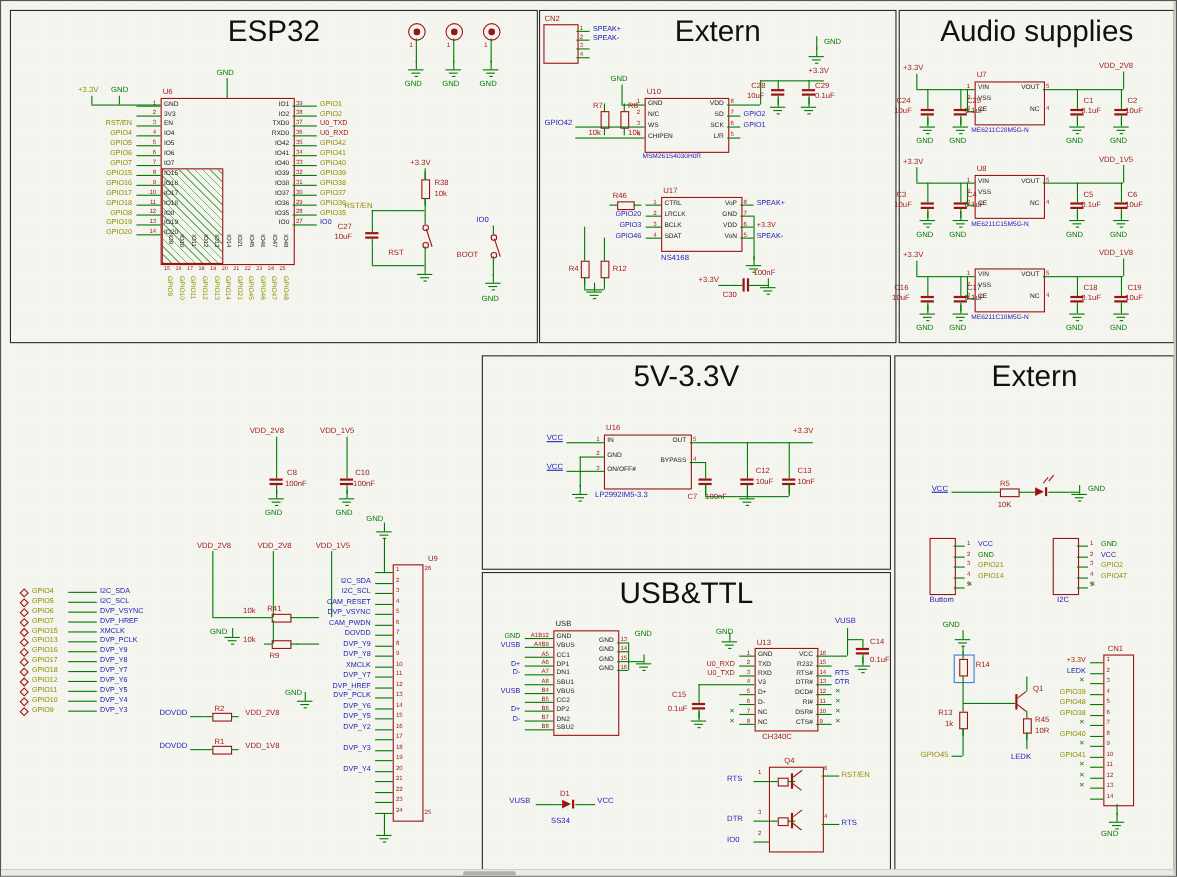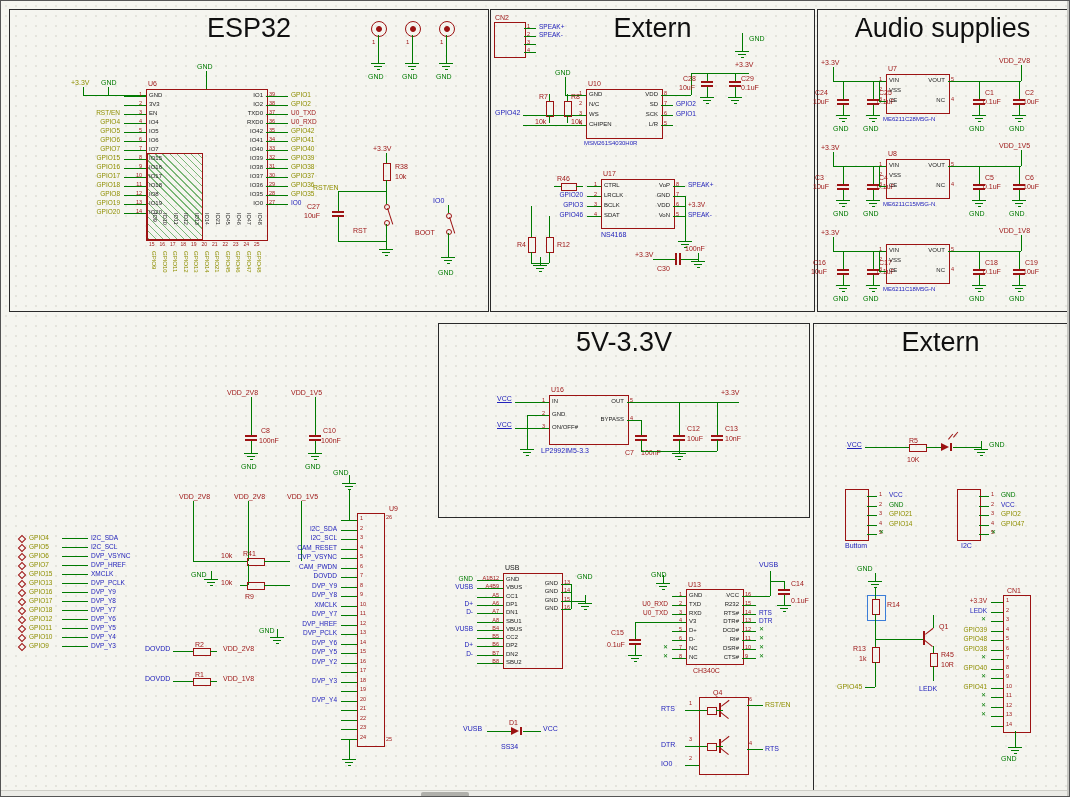--- a/index.html
+++ b/index.html
@@ -22,20 +22,23 @@
       <span class="sec-title">ESP32</span>
     </div>
   <div class="sec" style="left:489px;top:8px;width:323px;height:301px">
       <span class="sec-title">Extern</span>
     </div>
   <div class="sec" style="left:816px;top:8px;width:249px;height:301px">
       <span class="sec-title">Audio supplies</span>
     </div>
   <div class="sec" style="left:437px;top:322px;width:370px;height:193px">
       <span class="sec-title">5V-3.3V</span>
+    </div>
+  <div class="sec" style="left:437px;top:519px;width:370px;height:269px">
+      <span class="sec-title">USB&amp;TTL</span>
     </div>
   <div class="sec" style="left:812px;top:322px;width:253px;height:466px">
       <span class="sec-title">Extern</span>
     </div>
 
   <div id="layer" style="position:absolute;left:0;top:0;width:1070px;height:797px">
       <div class="abs t" style="left: 70px; top: 78px; color: rgb(143, 143, 0);">+3.3V</div>
       <div class="abs t" style="left: 100px; top: 78px; color: rgb(0, 122, 0);">GND</div>
       <div class="abs" style="left: 82px; top: 86px; width: 1px; height: 8px; background: rgb(0, 122, 0);"></div>
       <div class="abs" style="left: 107px; top: 86px; width: 1px; height: 8px; background: rgb(0, 122, 0);"></div>

